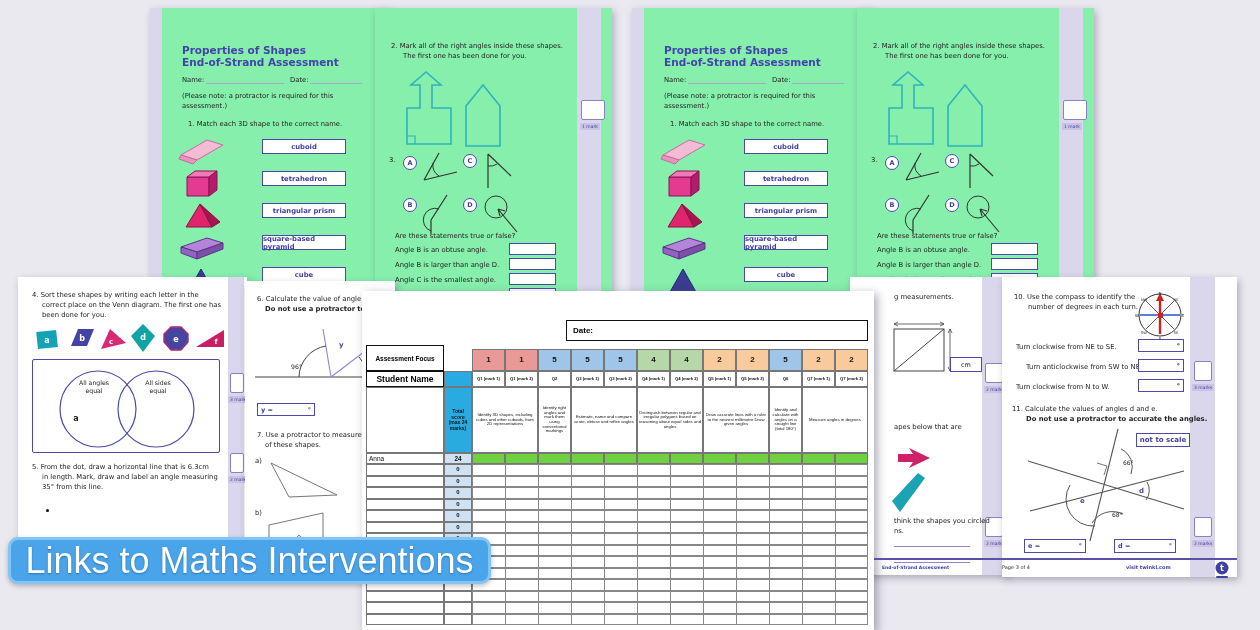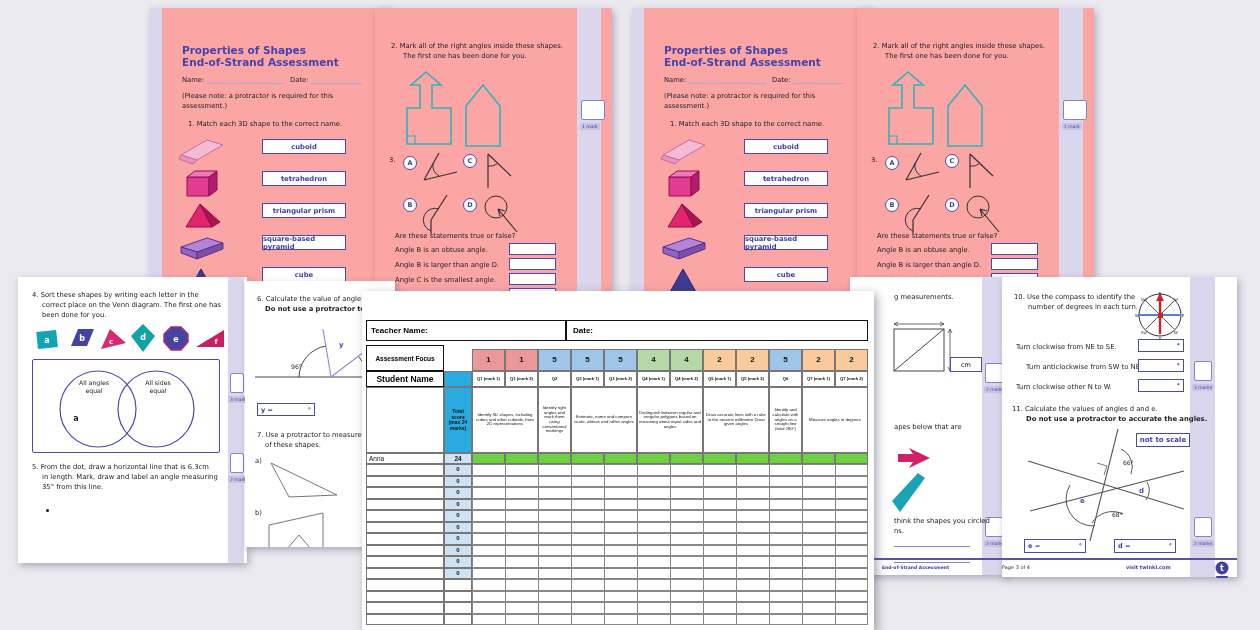--- a/index.html
+++ b/index.html
@@ -1,20 +1,20 @@
 <!DOCTYPE html>
 <html><head>
 <meta charset="utf-8">
 <style>
   html,body{margin:0;padding:0}
   body{width:1260px;height:630px;background:#eae9ef;font-family:"DejaVu Sans",sans-serif;overflow:hidden}
   #canvas{position:relative;width:1260px;height:630px;overflow:hidden}
   .page{position:absolute;background:#fff;box-shadow:2px 3px 7px rgba(70,70,100,.38);overflow:hidden}
   .pair{position:absolute;top:8px;width:462px;height:284px}
-  .pg{position:absolute;background:#fca5a5;box-shadow:2px 3px 7px rgba(70,70,100,.38);overflow:hidden;top:0;height:284px}
+  .pg{position:absolute;background:#86efac;box-shadow:2px 3px 7px rgba(70,70,100,.38);overflow:hidden;top:0;height:284px}
   .strip{position:absolute;top:0;bottom:0;background:#dad6ec}
   .t{position:absolute;font:6.8px/1.2 "DejaVu Sans",sans-serif;color:#222;white-space:nowrap}
   .b{font-weight:bold}
   .ttl{position:absolute;font:bold 10.5px/1.15 "DejaVu Sans",sans-serif;color:#4343aa;white-space:nowrap}
   .abox{position:absolute;border:1px solid #4a4aac;background:#fff;box-sizing:border-box}
   .lbox{position:absolute;border:1px solid #4a4aac;background:#fff;box-sizing:border-box;display:flex;align-items:center;justify-content:center;font:bold 6.8px "DejaVu Sans",sans-serif;color:#3e3ea0}
   .fbox{position:absolute;border:1px solid #4a4aac;background:#fff;box-sizing:border-box;display:flex;align-items:center;justify-content:space-between;padding:0 3px;font:bold 6.5px "DejaVu Sans",sans-serif;color:#3e3ea0}
   .mbox{position:absolute;width:24px;height:20px;border:1px solid #8781c5;background:#fff;border-radius:2px;box-sizing:border-box}
   .mlab{position:absolute;font:4.5px "DejaVu Sans",sans-serif;color:#3e3ea0;background:#c9c4e4;padding:1px 2px;border-radius:1px;white-space:nowrap}
   .uline{position:absolute;border-bottom:1px solid #aba6cc;height:7px}
@@ -240,21 +240,20 @@
     <svg style="left:42px;top:196px" width="34" height="40">
       <polygon points="26,0 33,5 8,39 0,28" fill="#1ba3b4"></polygon>
       </svg>
     <div class="t" style="left:44px;top:240px">think the shapes you circled</div>
     <div class="t" style="left:44px;top:250px">ns.</div>
     <div class="uline" style="left:44px;top:262px;width:76px;border-color:#8a84c8"></div>
     <div class="uline" style="left:44px;top:278px;width:76px;border-color:#8a84c8"></div>
   </div>
 
   <div id="sheet">
-    <div class="thick" style="left:4px;top:29px;width:200px;height:21px;padding-left:4px;font:bold 8px 'Liberation Sans',sans-serif">Teacher Name:</div>
     <div class="thick" style="left:204px;top:29px;width:302px;height:21px;padding-left:6px;font:bold 8px 'Liberation Sans',sans-serif">Date:</div>
     <div class="thick" style="left:4px;top:54px;width:78px;height:26px;justify-content:center;font:bold 6.5px 'Liberation Sans',sans-serif;text-align:center">Assessment Focus</div>
     <div class="thick" style="left:4px;top:80px;width:78px;height:16px;justify-content:center;font:bold 8.5px 'Liberation Sans',sans-serif">Student Name</div>
     <div class="cell" style="left:82px;top:80px;width:28px;height:16px;background:#29abe2"></div>
 
   <div class="cell bold" style="left: 110px; top: 58px; width: 33px; height: 22px; background: rgb(234, 153, 153); font-size: 8px;">1</div>
       <div class="cell bold" style="left: 143px; top: 58px; width: 33px; height: 22px; background: rgb(234, 153, 153); font-size: 8px;">1</div>
       <div class="cell bold" style="left: 176px; top: 58px; width: 33px; height: 22px; background: rgb(159, 197, 232); font-size: 8px;">5</div>
       <div class="cell bold" style="left: 209px; top: 58px; width: 33px; height: 22px; background: rgb(159, 197, 232); font-size: 8px;">5</div>
       <div class="cell bold" style="left: 242px; top: 58px; width: 33px; height: 22px; background: rgb(159, 197, 232); font-size: 8px;">5</div>
@@ -373,21 +372,21 @@
       </svg>
 
     <div class="t" style="left:14px;top:66px">Turn clockwise from NE to SE.</div>
     <div class="fbox" style="left:136px;top:62px;width:46px;height:13px;justify-content:flex-end;color:#222">
         <span>°</span>
       </div>
     <div class="t" style="left:24px;top:86px">Turn anticlockwise from SW to NE.</div>
     <div class="fbox" style="left:136px;top:82px;width:46px;height:13px;justify-content:flex-end;color:#222">
         <span>°</span>
       </div>
-    <div class="t" style="left:14px;top:106px">Turn clockwise other N to W.</div>
+    <div class="t" style="left:14px;top:106px">Turn clockwise from N to W.</div>
     <div class="fbox" style="left:136px;top:102px;width:46px;height:13px;justify-content:flex-end;color:#222">
         <span>°</span>
       </div>
 
     <div class="t" style="left:10px;top:128px">11.   Calculate the values of angles d and e.</div>
     <div class="t b" style="left:24px;top:138px">Do not use a protractor to accurate the angles.</div>
     <div class="lbox" style="left:134px;top:156px;width:54px;height:14px;font-size:7px;z-index:2">not to scale</div>
     <svg style="left:24px;top:150px" width="160" height="116">
       <path d="M2,34 L158,82 M4,84 L158,44 M92,2 L64,114" stroke="#555" stroke-width="1.1" fill="none"></path>
       <path d="M71,36 l10,3 -3,9" stroke="#555" stroke-width="0.8" fill="none"></path>
@@ -414,20 +413,23 @@
     <div class="t" style="left:8px;top:5px;font-size:4.5px;font-weight:bold;color:#3e3ea0">End-of-Strand Assessment</div>
     <div class="t" style="left:128px;top:4px;font-size:5px;color:#333">Page 3 of 4</div>
     <div class="t" style="left:252px;top:4px;font-size:5px;font-weight:bold;color:#3e3ea0">visit twinkl.com</div>
     <svg style="left:340px;top:1px" width="16" height="18">
       <circle cx="8" cy="7" r="6.5" fill="#4040a0"></circle>
       <text x="8" y="10" text-anchor="middle" font-size="8" font-weight="bold" fill="#fff">t</text>
       <rect x="2" y="15" width="12" height="2" rx="1" fill="#4040a0"></rect>
       </svg>
   </div>
 
+  <div id="banner">
+    <div>Links to Maths Interventions</div>
+  </div>
 
 <div class="pair" style="left: 632px;">
 
     <div class="pg" style="left:0;width:240px">
       <div class="strip" style="left:0;width:12px"></div>
       <div class="ttl" style="left:32px;top:36px">Properties of Shapes</div>
       <div class="ttl" style="left:32px;top:48px">End-of-Strand Assessment</div>
       <div class="t" style="left:32px;top:68px">Name:</div>
       <div class="uline" style="left:56px;top:68px;width:78px"></div>
       <div class="t" style="left:140px;top:68px">Date:</div>

